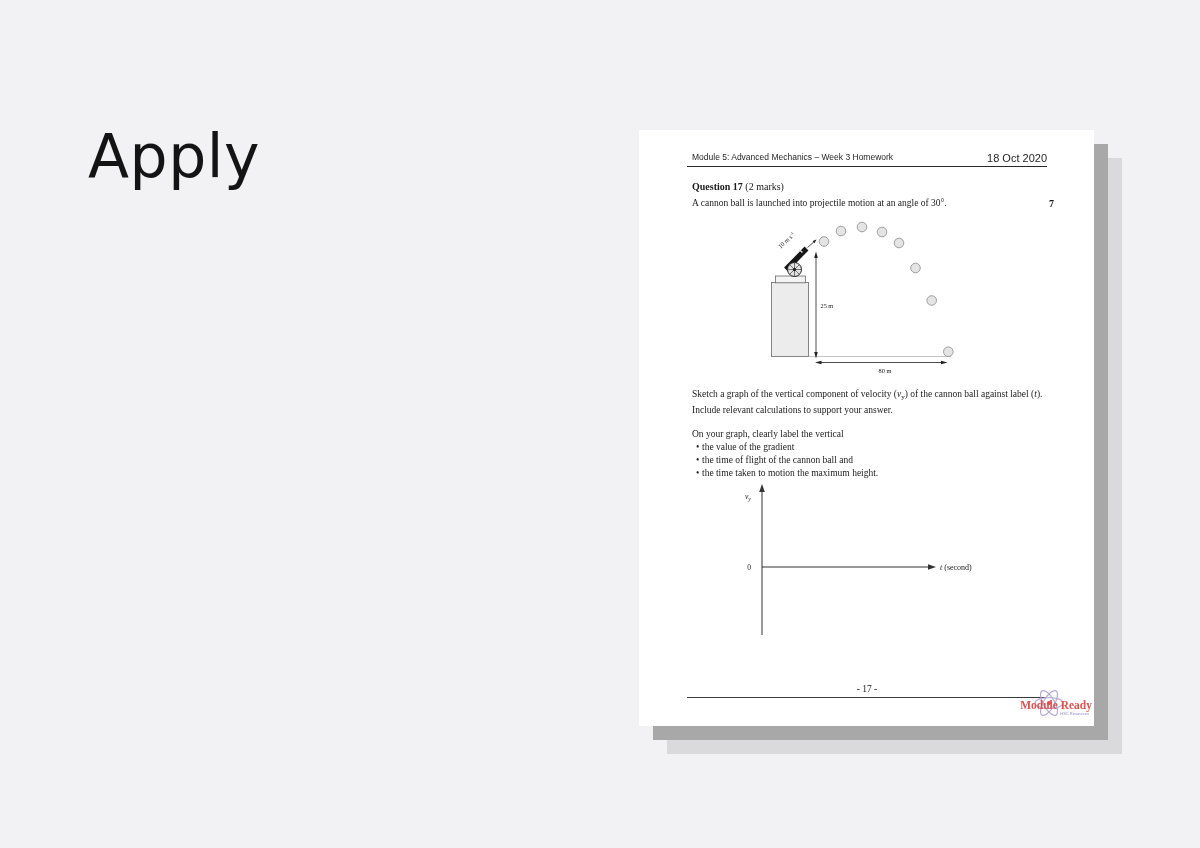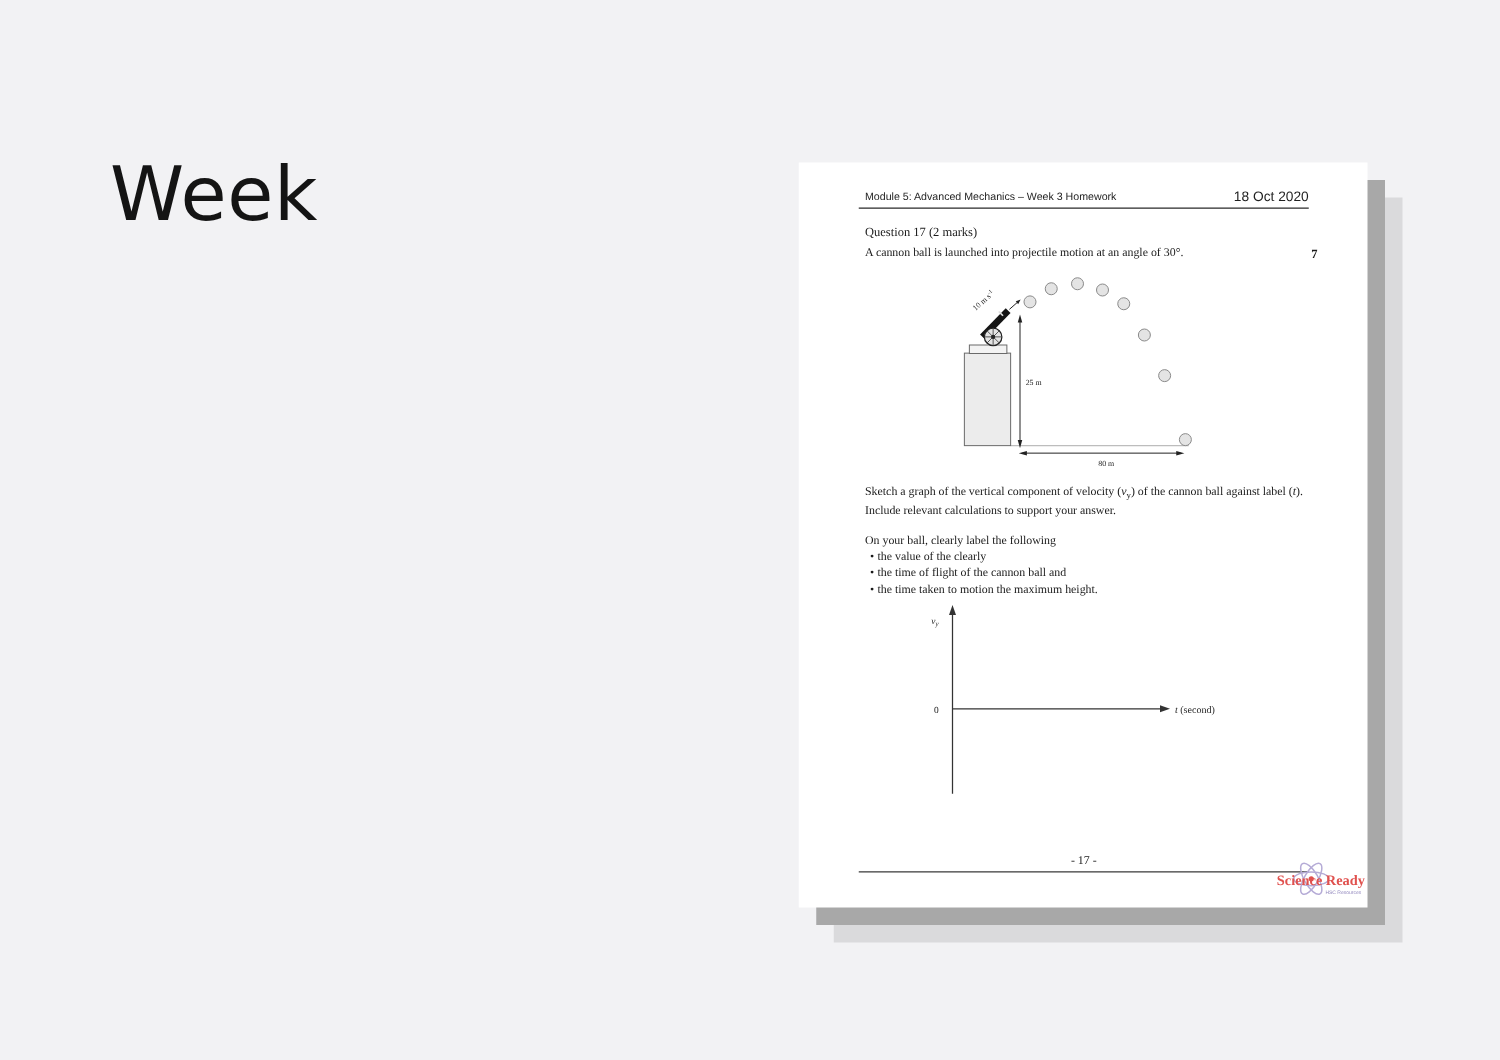--- a/index.html
+++ b/index.html
@@ -33,21 +33,21 @@
 
   
   .hdr-left  { position:absolute; left:53px; top:22px;
                font-family:"Liberation Sans", sans-serif; font-size:8.5px; color:#1f1f1f; white-space:nowrap; }
   .hdr-right { position:absolute; right:47px; top:22px;
                font-family:"Liberation Sans", sans-serif; font-size:11px; color:#1f1f1f; white-space:nowrap; }
   .hdr-rule  { position:absolute; left:48px; right:47px; top:36px; border-top:1px solid #2a2a2a; }
 
   
   .q-title  { position:absolute; left:53px; top:51px; font-size:10px; white-space:nowrap; }
-  .q-title b { font-weight:normal; }
+  .q-title b { font-weight:bold; }
   .q-prompt { position:absolute; left:53px; top:68px; font-size:9.5px; white-space:nowrap; }
   .q-marks  { position:absolute; right:40px; top:68px; font-size:10px; font-weight:bold; }
 
   
   .diagram-svg { position:absolute; left:120px; top:90px; }
   .graph-svg   { position:absolute; left:95px;  top:350px; }
   svg text { font-family:"Liberation Serif", serif; fill:#1a1a1a; }
 
   
   .task { position:absolute; left:53px; top:258px; font-size:9.5px; line-height:13px; }
@@ -73,21 +73,21 @@
   .logo-tag {
     position:relative; z-index:2;
     font-family:"Liberation Sans", sans-serif;
     font-size:4px; color:#9187bd; margin-top:0; padding-right:3px;
   }
 </style>
 </head>
 <body>
 
 <div class="headline">
-  <div>Week</div>
+  <div>Apply</div>
 </div>
 
 <div class="stack">
   <div class="layer-back"></div>
   <div class="layer-mid"></div>
 
   <div class="paper">
 
     <div class="hdr-left">Module 5: Advanced Mechanics – Week 3 Homework</div>
     <div class="hdr-right">18 Oct 2020</div>
@@ -147,25 +147,25 @@
           <circle cx="140" cy="23" r="4.8"></circle>
           <circle cx="156.5" cy="48" r="4.8"></circle>
         <circle cx="172.7" cy="80.5" r="4.8"></circle>
           <circle cx="189.3" cy="131.7" r="4.8"></circle>
       </g>
     </svg>
 
     <div class="task">
       <div class="line"><span>Sketch a graph of the vertical component of velocity (</span><i>v</i><sub>y</sub><span>) of the cannon ball against label (</span><i>t</i><span>).</span></div>
       <div class="line">Include relevant calculations to support your answer.</div>
-      <div class="line p2">On your ball, clearly label the following</div>
+      <div class="line p2">On your graph, clearly label the vertical</div>
       <div class="bullets">
         <div class="bullet-row">
           <span class="bullet-dot">•</span>
-          <span>the value of the clearly</span>
+          <span>the value of the gradient</span>
         </div>
         <div class="bullet-row">
           <span class="bullet-dot">•</span>
           <span>the time of flight of the cannon ball and</span>
         </div>
         <div class="bullet-row">
           <span class="bullet-dot">•</span>
           <span>the time taken to motion the maximum height.</span>
         </div>
       </div>
@@ -190,18 +190,18 @@
 
     <div class="logo">
       <svg class="logo-atom" width="34" height="34" viewBox="0 0 34 34">
         <g fill="none" stroke="#b5abd6" stroke-width="1.2">
           <ellipse cx="17" cy="17" rx="14" ry="5.5"></ellipse>
           <ellipse cx="17" cy="17" rx="14" ry="5.5" transform="rotate(60 17 17)"></ellipse>
           <ellipse cx="17" cy="17" rx="14" ry="5.5" transform="rotate(120 17 17)"></ellipse>
         </g>
         <circle cx="17" cy="17" r="2.1" fill="#e0514e"></circle>
       </svg>
-      <div class="logo-name">Science Ready</div>
+      <div class="logo-name">Module Ready</div>
       <div class="logo-tag">HSC Resources</div>
     </div>
 
   </div>
 </div>
 
 </body></html>

